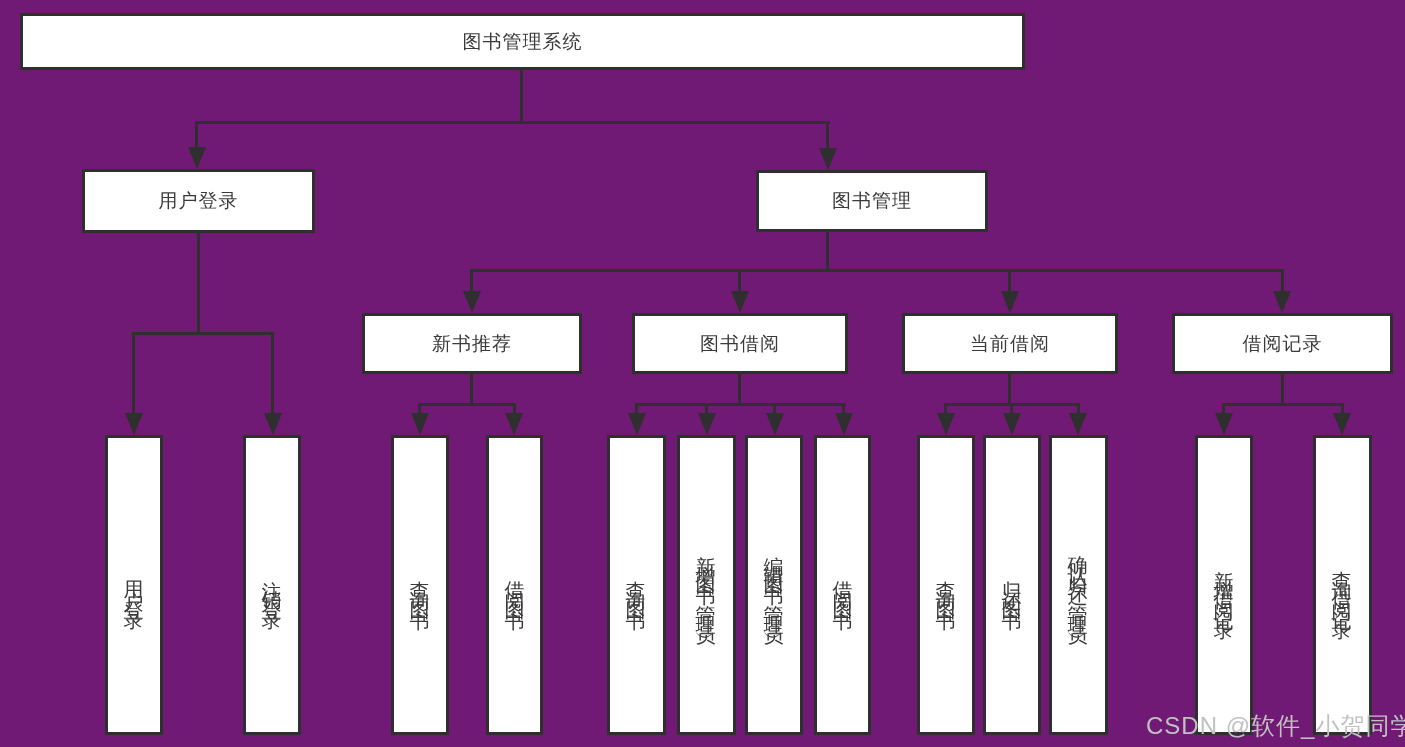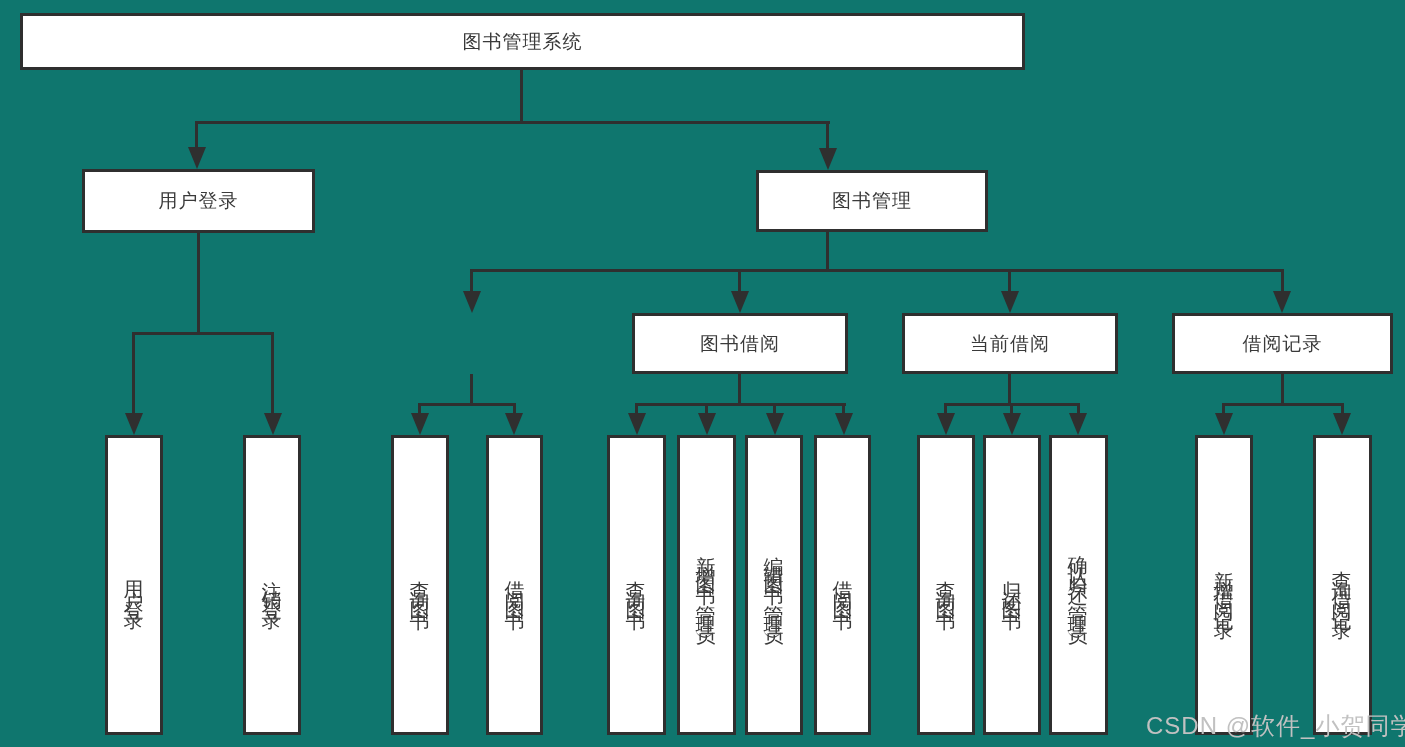--- a/index.html
+++ b/index.html
@@ -1,17 +1,17 @@
 <!DOCTYPE html>
 <html><head>
 <meta charset="utf-8">
 <style>
   html,body { margin:0; padding:0; background:#ffffff; }
   #canvas {
-    position:relative; width:1405px; height:747px; background:#0f766e;
+    position:relative; width:1405px; height:747px; background:#701a75;
     font-family:"Liberation Sans","DejaVu Sans",sans-serif; overflow:hidden;
   }
   .box-h {
     position:absolute; box-sizing:border-box; background:#ffffff;
     border:3px solid #2f2f2f; display:flex; align-items:center; justify-content:center;
     font-size:19px; letter-spacing:1px; color:#3a3a3a; white-space:nowrap;
   }
   .box-v {
     position:absolute; box-sizing:border-box; background:#ffffff;
     border:3px solid #2f2f2f; writing-mode:vertical-lr; text-orientation:mixed;
@@ -59,20 +59,21 @@
   <div class="line" style="left:470px; top:269px; width:814px; height:3px;"></div>
   <div class="line" style="left:470px; top:269px; width:3px; height:23px;"></div>
   <div class="line" style="left:738px; top:269px; width:3px; height:23px;"></div>
   <div class="line" style="left:1008px; top:269px; width:3px; height:23px;"></div>
   <div class="line" style="left:1281px; top:269px; width:3px; height:23px;"></div>
   <div class="arrow" style="left:463px; top:291px;"></div>
   <div class="arrow" style="left:731px; top:291px;"></div>
   <div class="arrow" style="left:1001px; top:291px;"></div>
   <div class="arrow" style="left:1273px; top:291px;"></div>
 
+  <div class="box-h" style="left:362px; top:313px; width:220px; height:61px;">新书推荐</div>
   <div class="box-h" style="left:632px; top:313px; width:216px; height:61px;">图书借阅</div>
   <div class="box-h" style="left:1172px; top:313px; width:221px; height:61px;">借阅记录</div>
   <div class="box-h" style="left:902px; top:313px; width:216px; height:61px;">当前借阅</div>
 
   <div class="line" style="left:470px; top:374px; width:3px; height:31px;"></div>
   <div class="line" style="left:418px; top:403px; width:98px; height:3px;"></div>
   <div class="line" style="left:418px; top:403px; width:3px; height:12px;"></div>
   <div class="line" style="left:513px; top:403px; width:3px; height:12px;"></div>
   <div class="arrow" style="left:411px; top:413px;"></div>
   <div class="arrow" style="left:505px; top:413px;"></div>

